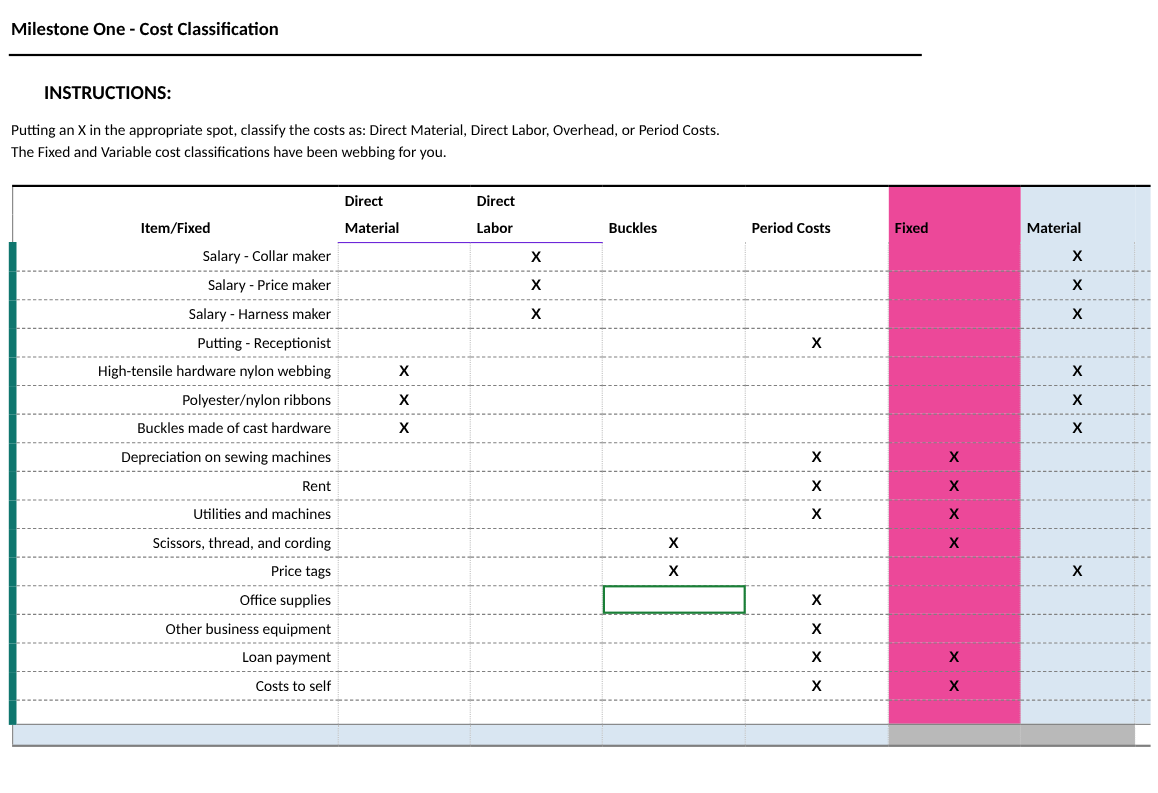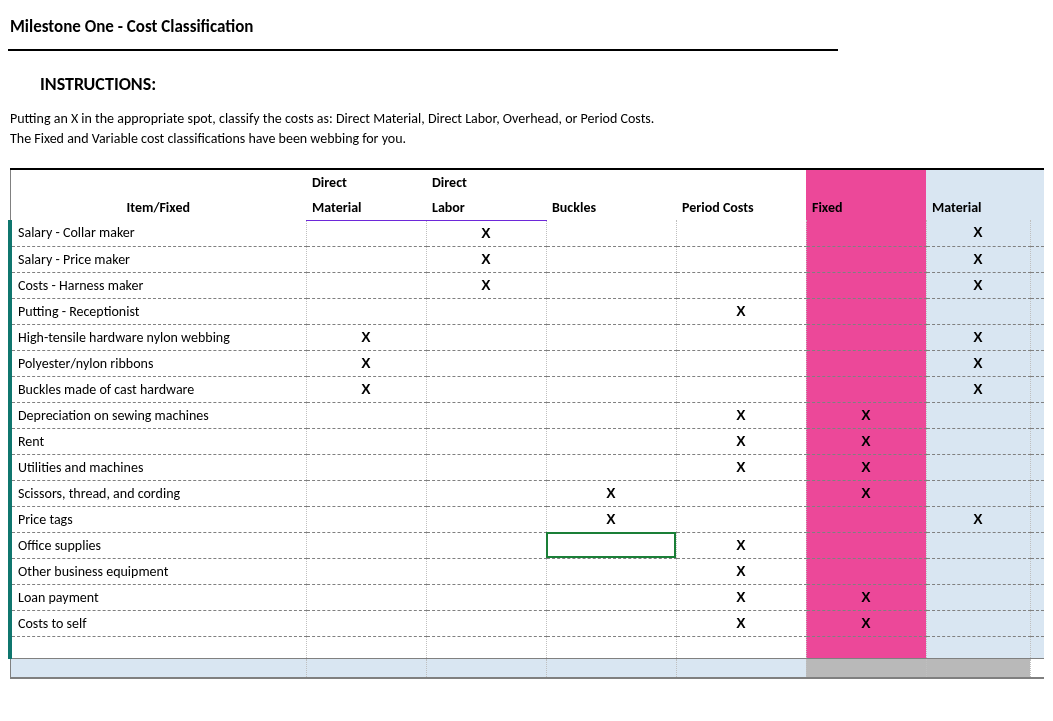--- a/index.html
+++ b/index.html
@@ -76,22 +76,22 @@
   thead th.h-item { vertical-align: bottom; }
 
   
   tbody td {
     border-bottom: 1px dashed #808080;
     border-right: 1px dotted #bfbfbf;
     text-align: center;
     vertical-align: middle;
   }
   tbody td.c-item {
-    text-align: left;
-    border-left: 4px solid #0f766e;
+    text-align: right;
+    border-left: 7px solid #0f766e;
   }
   tbody td.c-edge,
   thead th.c-edge {
     border-right: none;
     padding: 0;
   }
   
   thead th.h-item { border-left: 1px solid #808080; text-align: center; }
 
   
@@ -183,21 +183,21 @@
           <td class="c-item">Salary - Price maker</td>
           <td></td>
           <td><span class="x">X</span></td>
           <td></td>
           <td></td>
           <td class="shade-fixed"></td>
           <td class="shade-variable"><span class="x">X</span></td>
           <td class="c-edge shade-edge"></td>
         </tr>
         <tr>
-          <td class="c-item">Costs - Harness maker</td>
+          <td class="c-item">Salary - Harness maker</td>
           <td></td>
           <td><span class="x">X</span></td>
           <td></td>
           <td></td>
           <td class="shade-fixed"></td>
           <td class="shade-variable"><span class="x">X</span></td>
           <td class="c-edge shade-edge"></td>
         </tr>
         <tr>
           <td class="c-item">Putting - Receptionist</td>

